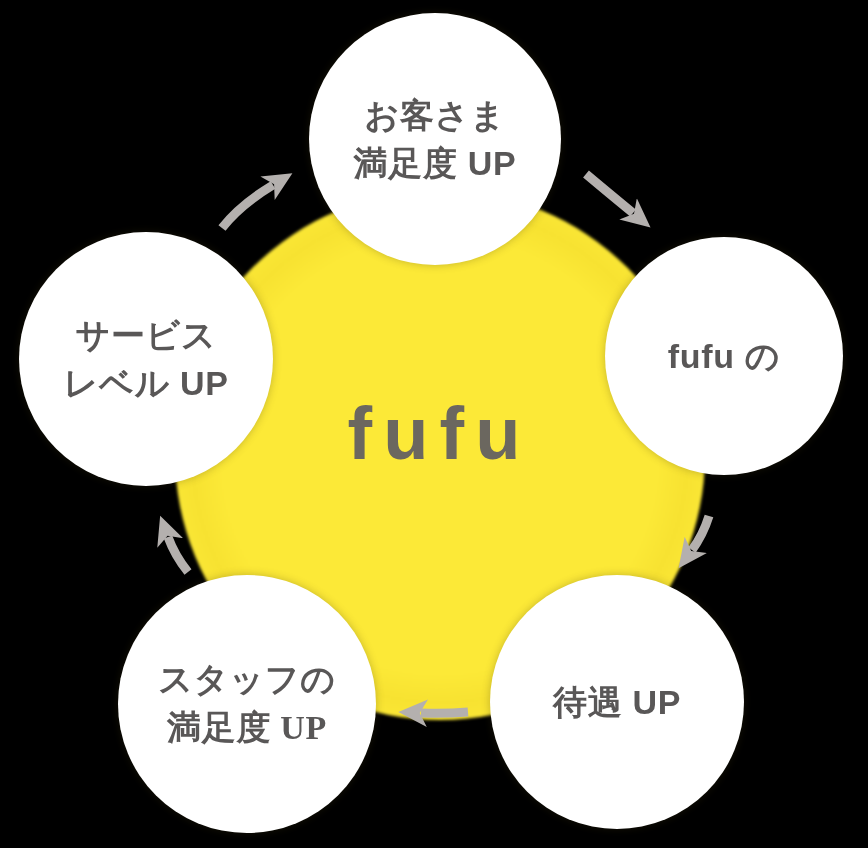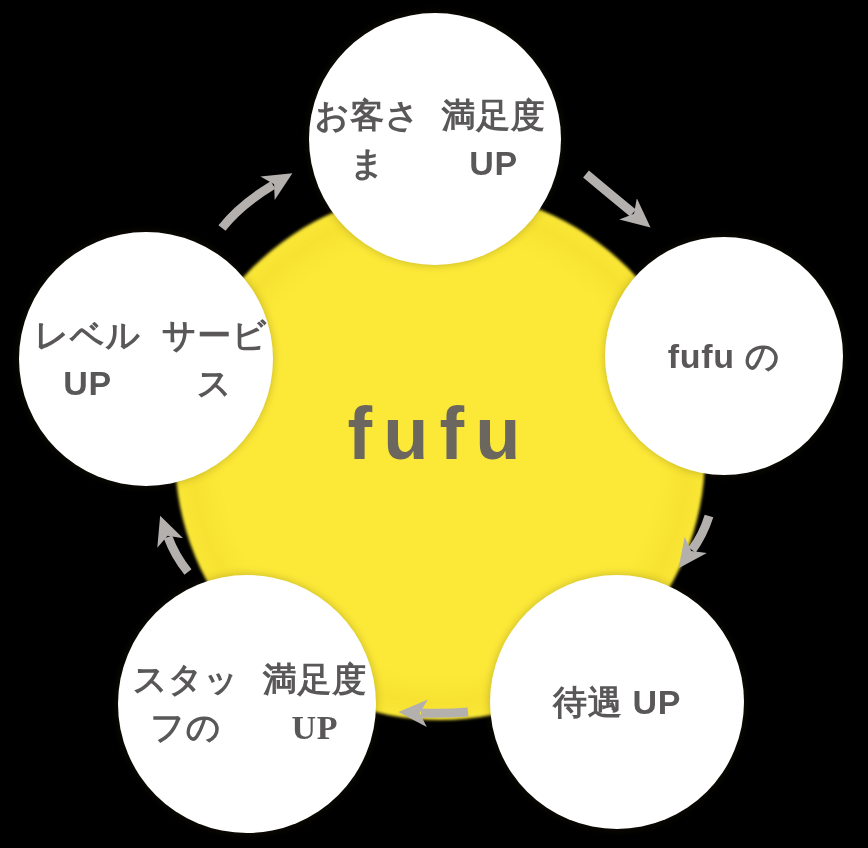--- a/index.html
+++ b/index.html
@@ -38,20 +38,21 @@
       rgba(216,197,46,0) 100%);
     filter:blur(1.5px);
     z-index:1;
   }
   
   .node{
     position:absolute;
     border-radius:50%;
     background:var(--circle_fill);
     display:flex;
+    flex-direction:column;
     align-items:center;
     justify-content:center;
     text-align:center;
     color:var(--node_text);
     font-size:34px;
     font-weight:700;
     line-height:48px;
     letter-spacing:0.02em;
     box-shadow:0 0 9px rgba(70,60,15,0.30);
     z-index:2;
@@ -111,22 +112,22 @@
     <span>待遇 UP</span>
     <span></span>
   </div>
 
   <div class="node node-bottom-left">
     <span>スタッフの</span>
     <span>満足度 UP</span>
   </div>
 
   <div class="node node-left">
+    <span>サービス</span>
     <span>レベル UP</span>
-    <span>サービス</span>
   </div>
 
   <svg class="arrows" viewBox="0 0 868 848" xmlns="http://www.w3.org/2000/svg">
     <defs>
       <marker id="ah" viewBox="0 0 12 12" refX="2.5" refY="6" markerWidth="3.4" markerHeight="3.4" orient="auto" markerUnits="strokeWidth">
         <path class="arrow-head" d="M0,0.6 L11.4,6 L0,11.4 L3,6 Z"></path>
       </marker>
     </defs>
     <path class="arrow-line" d="M222,228 Q240,205 273,185"></path>
     <path class="arrow-line" d="M586,174 Q605,190 633,213"></path>

